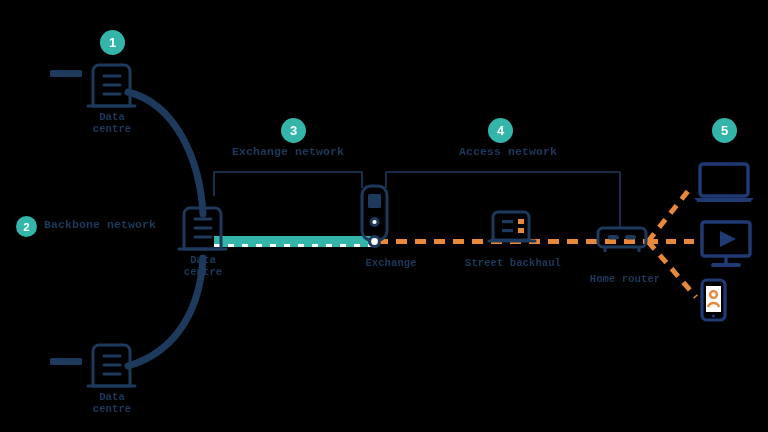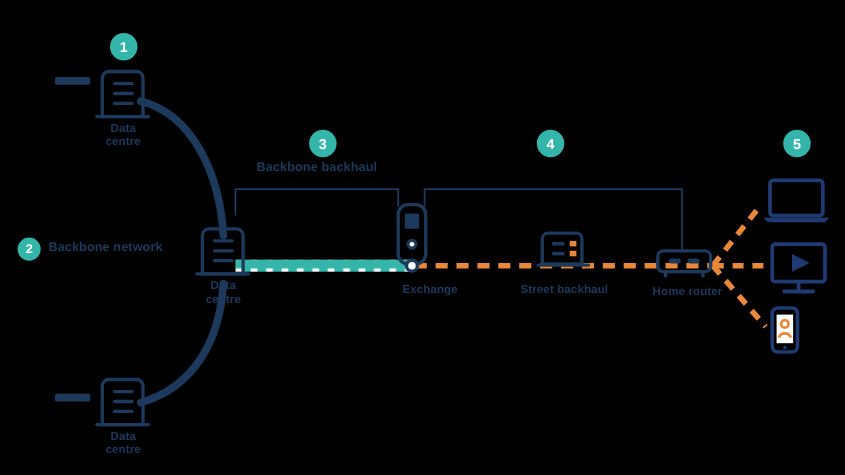--- a/index.html
+++ b/index.html
@@ -1,21 +1,21 @@
 <!DOCTYPE html>
 <html><head>
 <meta charset="utf-8">
 <style>
   html,body{margin:0;padding:0;background:#000;}
   body{width:768px;height:432px;overflow:hidden;
        font-family:"Liberation Sans","DejaVu Sans",sans-serif;}
   #stage{position:relative;width:768px;height:432px;background:#000;}
   #stage svg{position:absolute;left:0;top:0;}
   .lbl{position:absolute;color:#1d3a5c;font-weight:700;text-align:center;
-       line-height:1.12;letter-spacing:.1px;}
+       line-height:1.12;letter-spacing:.1px;font-family:Liberation Mono, monospace;}
   .lbl-node{font-size:10.5px;}
   .lbl-sec{font-size:11.5px;}
   .lbl-backbone{font-size:11.5px;text-align:left;}
   .badge{position:absolute;width:25px;height:25px;border-radius:50%;
          background:#33b5aa;color:#fff;font-size:13px;font-weight:700;
          display:flex;align-items:center;justify-content:center;}
   .badge-sm{width:21px;height:21px;font-size:11.5px;}
 </style>
 </head>
 <body>
@@ -138,36 +138,37 @@
   </svg>
 
   <div class="badge" style="left:100px;top:30px;">1</div>
   <div class="badge badge-sm" style="left:16px;top:216px;">2</div>
   <div class="badge" style="left:281px;top:118px;">3</div>
   <div class="badge" style="left:488px;top:118px;">4</div>
   <div class="badge" style="left:712px;top:118px;">5</div>
 
   <div class="lbl lbl-backbone" style="left:44px;top:219px;width:150px;">Backbone network</div>
 
-  <div class="lbl lbl-sec" style="left:218px;top:146px;width:140px;">Backbone backhaul</div>
+  <div class="lbl lbl-sec" style="left:218px;top:146px;width:140px;">Exchange network</div>
 
+  <div class="lbl lbl-sec" style="left:438px;top:146px;width:140px;">Access network</div>
 
   <div class="lbl lbl-node" style="left:76px;top:112px;width:72px;">
     <span>Data</span><br>
     <span>centre</span>
   </div>
 
   <div class="lbl lbl-node" style="left:167px;top:255px;width:72px;">
     <span>Data</span><br>
     <span>centre</span>
   </div>
 
   <div class="lbl lbl-node" style="left:76px;top:392px;width:72px;">
     <span>Data</span><br>
     <span>centre</span>
   </div>
 
   <div class="lbl lbl-node" style="left:353px;top:258px;width:76px;">Exchange</div>
 
   <div class="lbl lbl-node" style="left:458px;top:258px;width:110px;">Street backhaul</div>
 
-  <div class="lbl lbl-node" style="left:578px;top:260px;width:94px;">Home router</div>
+  <div class="lbl lbl-node" style="left:578px;top:274px;width:94px;">Home router</div>
 </div>
 
 </body></html>

